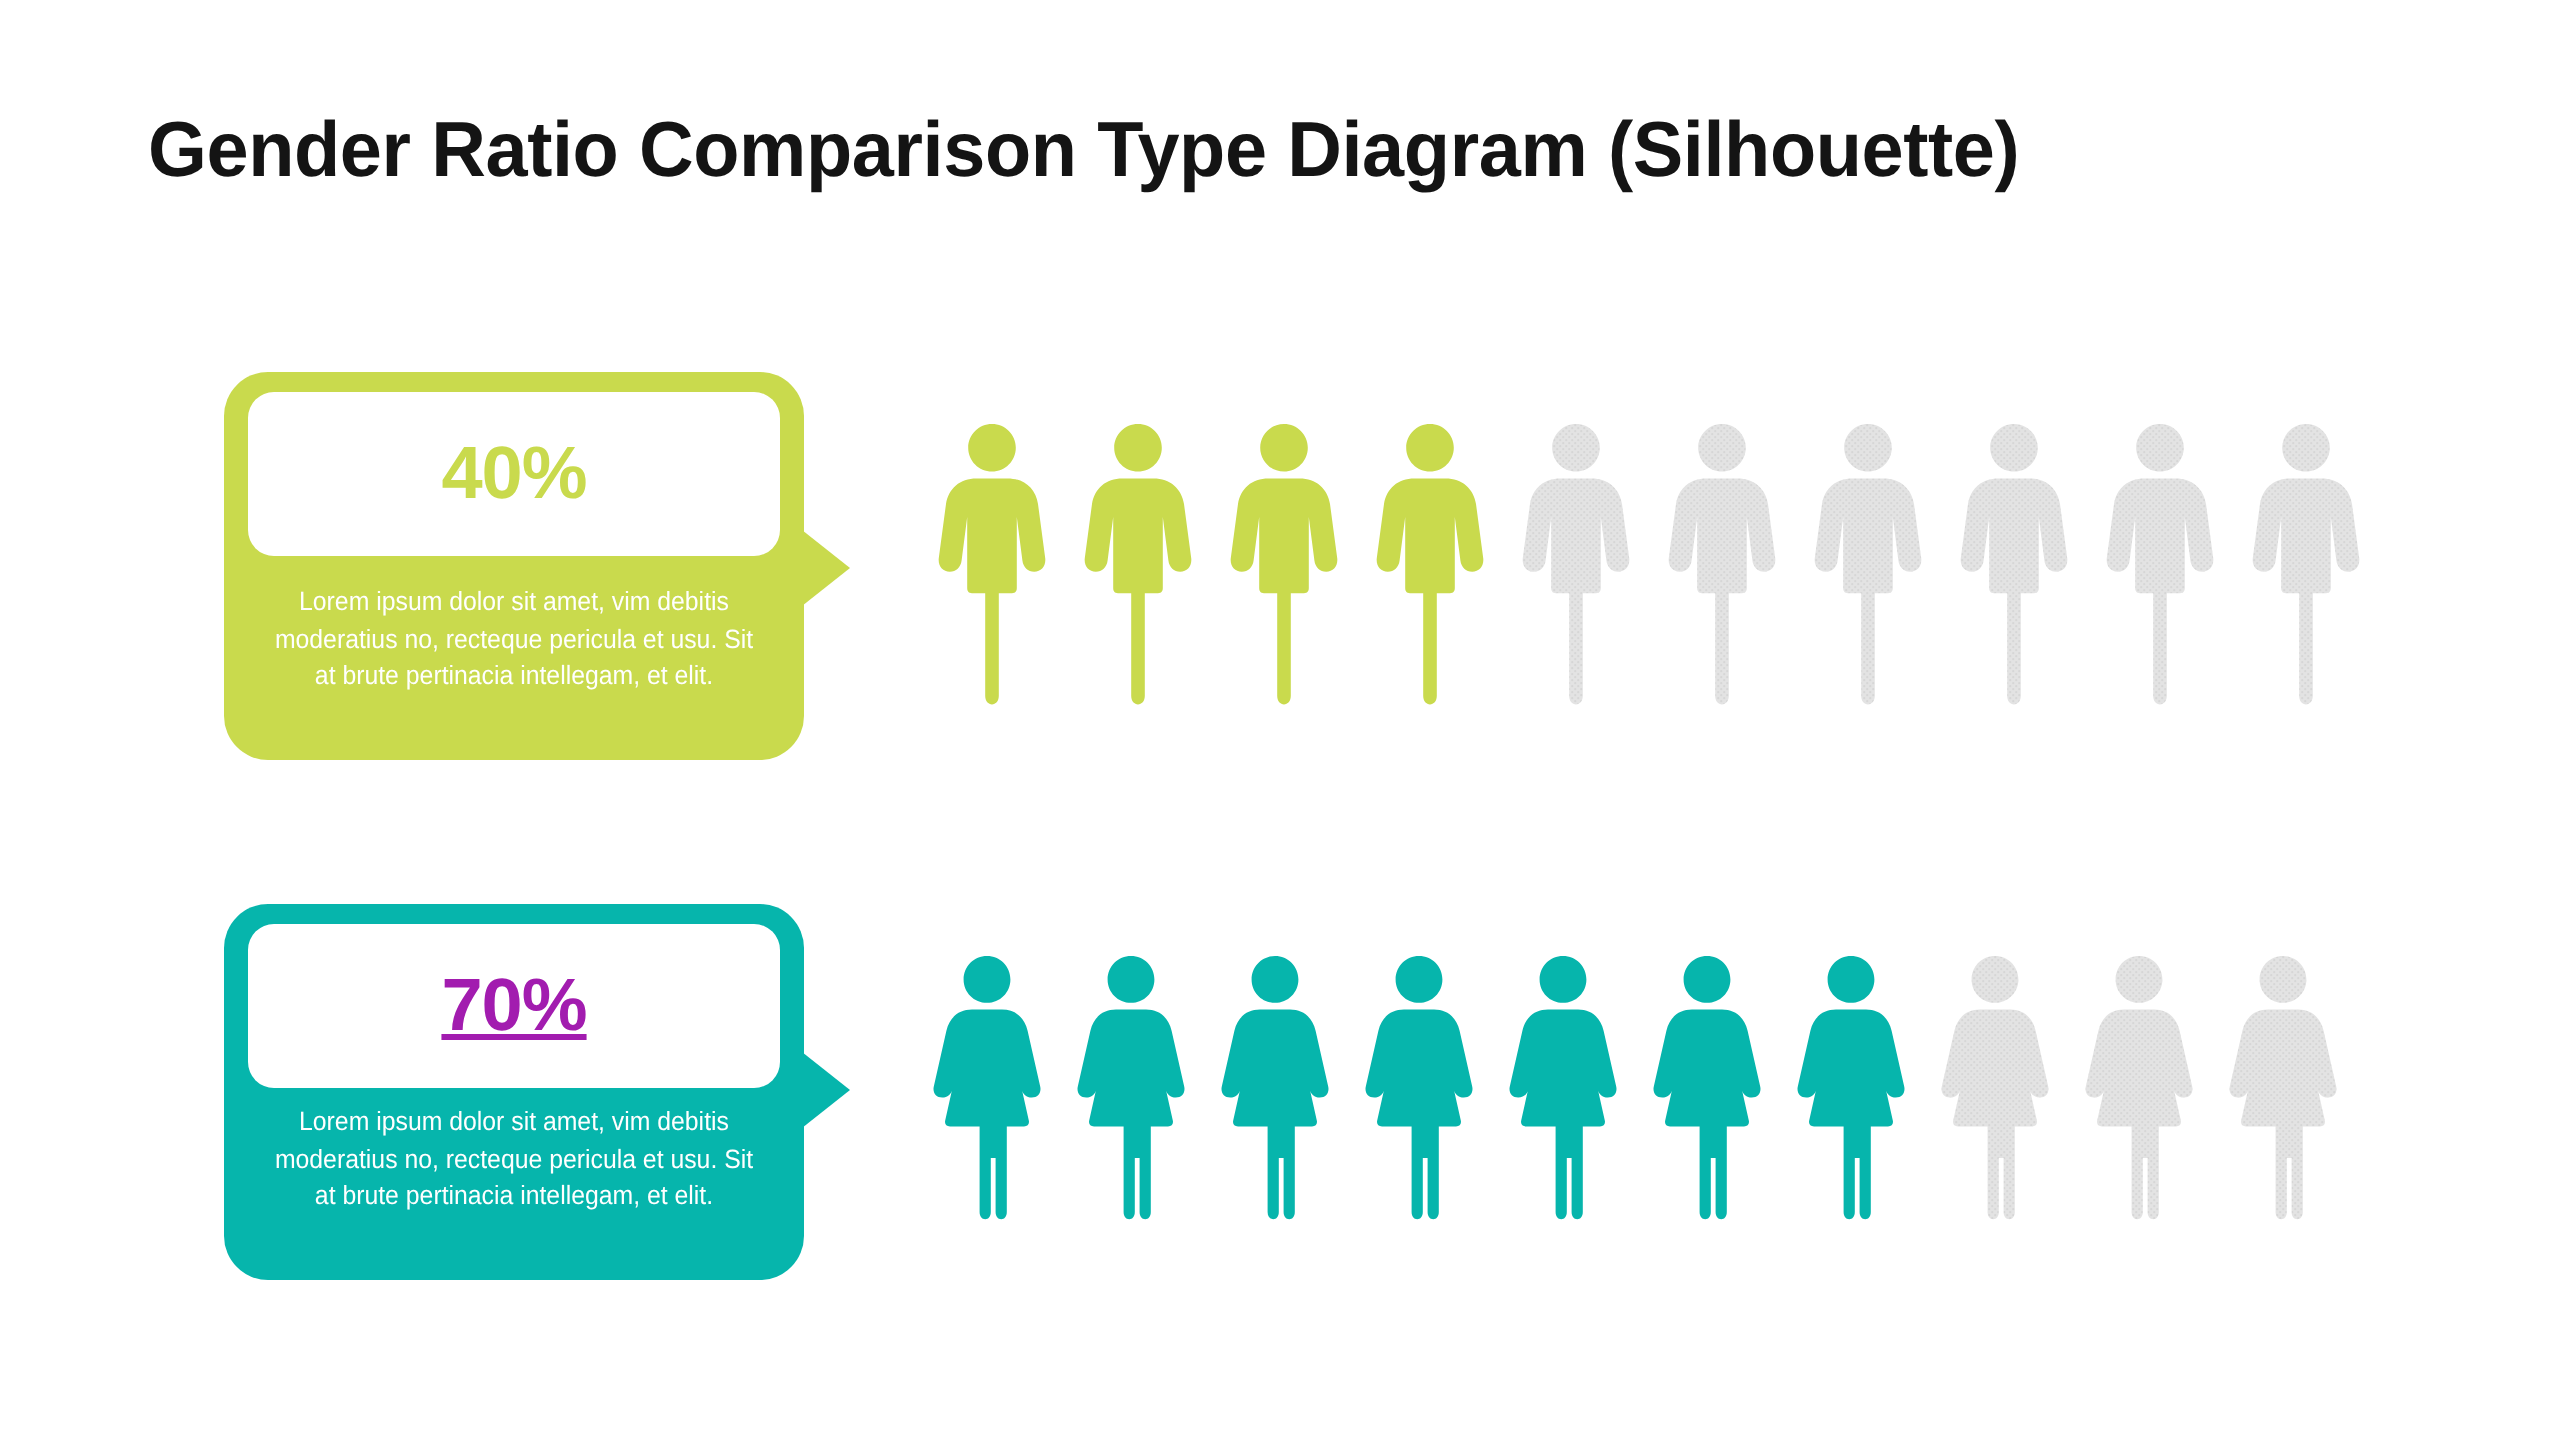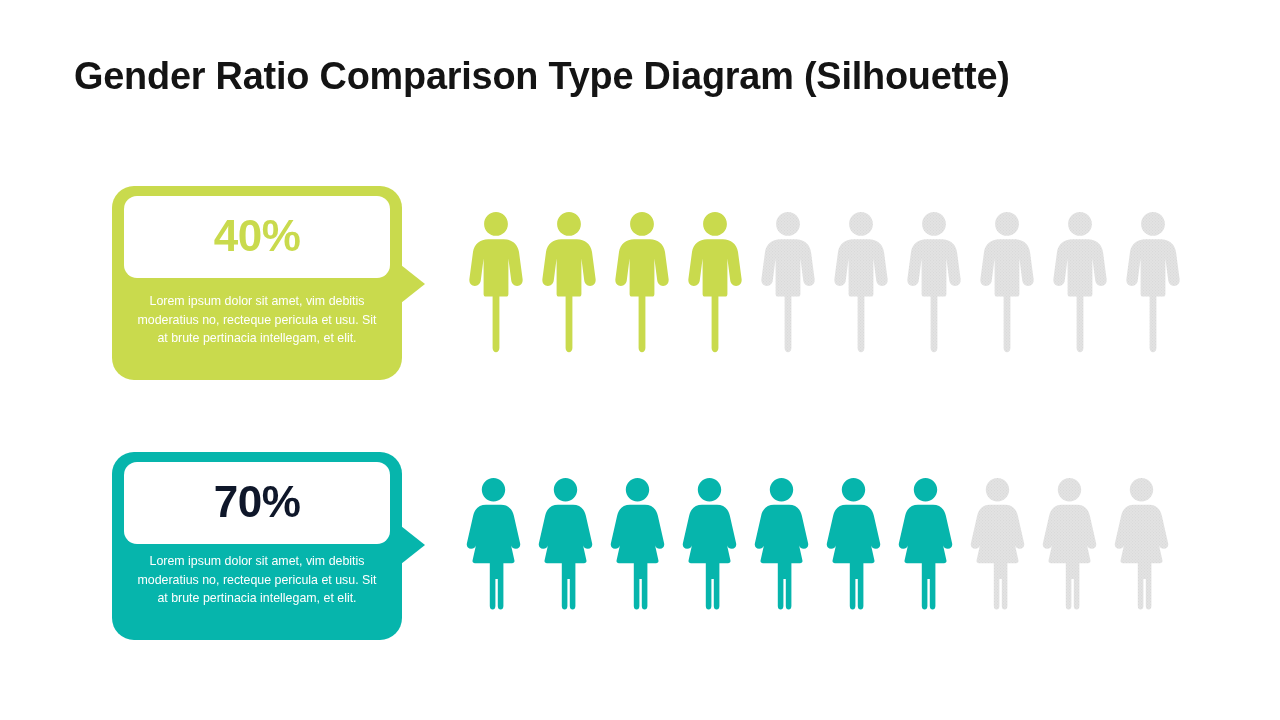--- a/index.html
+++ b/index.html
@@ -67,28 +67,28 @@
     top: 10px;
     width: 266px;
     height: 82px;
     background: #ffffff;
     border-radius: 13px;
     display: flex;
     align-items: center;
     justify-content: center;
   }
   .value-text {
-    font-size: 44px;
+    font-size: 37px;
     font-weight: bold;
     line-height: 1;
     letter-spacing: -0.5px;
     transform: translateY(-1px);
   }
   #value-male   { color: #c9da4d; }
-  #value-female { color: #0f172a; }
+  #value-female { color: #a21caf; text-decoration: underline; }
 
   .callout-body {
     position: absolute;
     left: 14px;
     width: 262px;
     color: #ffffff;
     font-size: 13.2px;
     line-height: 18.5px;
     text-align: center;
     transform: scaleX(0.94);

